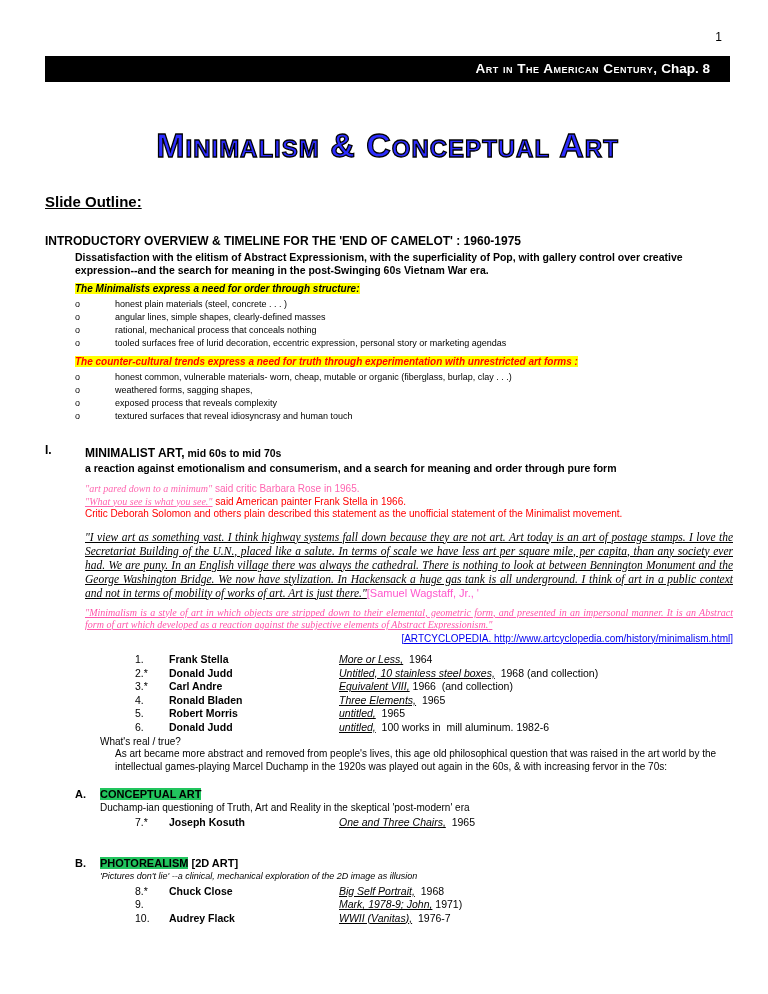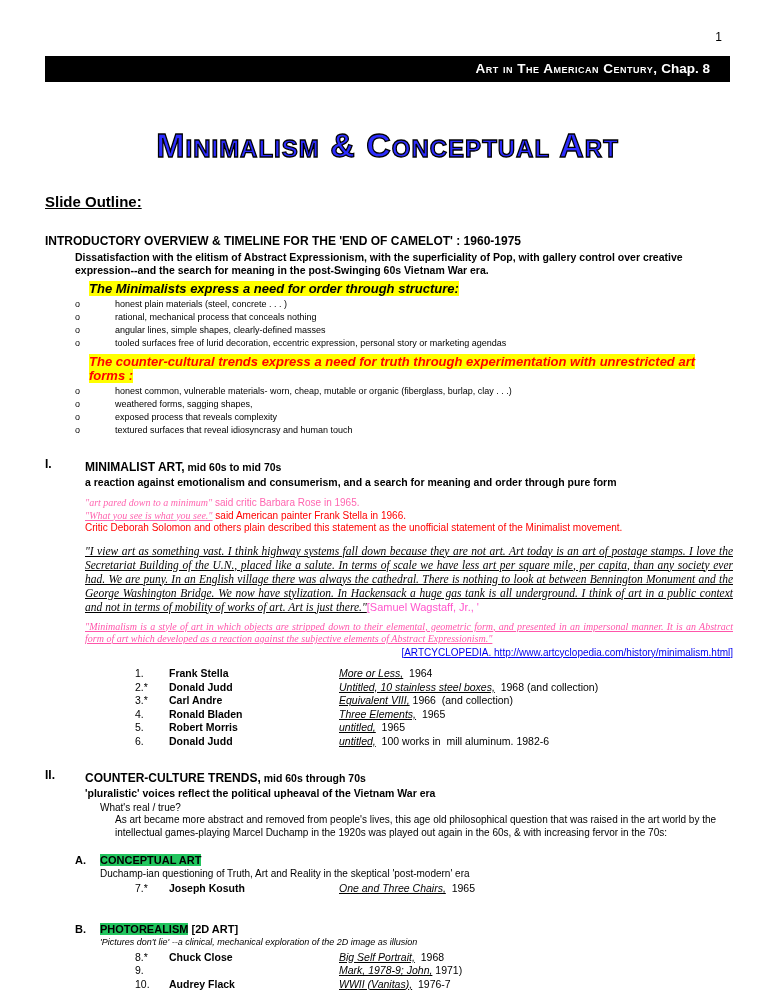--- a/index.html
+++ b/index.html
@@ -15,21 +15,21 @@
 
   .doc-title { margin-top:44px; text-align:center; font-weight:bold; font-size:34px;
                font-variant:small-caps; letter-spacing:1px; color:#2d2dff;
                -webkit-text-stroke:1.3px #000; }
 
   .outline-label { margin-top:28px; font-size:15px; font-weight:bold; text-decoration:underline; }
 
   .intro-heading { margin-top:24px; font-size:12px; font-weight:bold; }
   .intro-lede { margin-left:30px; margin-top:3px; width:650px; font-size:10.5px; font-weight:bold; line-height:13px; }
 
-  .hl-row { margin-left:44px; margin-top:5px; font-size:13px; line-height:14px; }
+  .hl-row { margin-left:30px; margin-top:5px; font-size:10px; line-height:14px; }
   .hl { background:#ffff00; font-style:italic; font-weight:bold; }
   .hl.red-text { color:#ff0000; }
 
   .bullets { margin-top:2px; margin-bottom:2px; }
   .bullet { display:flex; margin-left:30px; font-size:9px; line-height:13px; }
   .bullet .marker { width:40px; flex:none; }
   .bullet .marker::before { content:"o"; }
 
   .sec-head { display:flex; margin-top:20px; }
   .sec-num { width:40px; flex:none; font-size:12px; font-weight:bold; }
@@ -93,25 +93,25 @@
   <div class="hl-row">
     <span class="hl">The Minimalists express a need for order through structure:</span>
   </div>
   <div class="bullets">
     <div class="bullet">
         <span class="marker"></span>
         <span>honest plain materials (steel, concrete . . . )</span>
       </div>
     <div class="bullet">
         <span class="marker"></span>
+        <span>angular lines, simple shapes, clearly-defined masses</span>
+      </div>
+    <div class="bullet">
+        <span class="marker"></span>
         <span>rational, mechanical process that conceals nothing</span>
-      </div>
-    <div class="bullet">
-        <span class="marker"></span>
-        <span>angular lines, simple shapes, clearly-defined masses</span>
       </div>
     <div class="bullet">
         <span class="marker"></span>
         <span>tooled surfaces free of lurid decoration, eccentric expression, personal story or marketing agendas</span>
       </div>
   </div>
 
   <div class="hl-row">
     <span class="hl red-text">The counter-cultural trends express a need for truth through experimentation with unrestricted art forms :</span>
   </div>
@@ -187,27 +187,20 @@
         <span class="w-artist">Robert Morris</span>
         <span><span class="w-title">untitled,</span><span class="w-rest">  1965</span></span>
       </div>
     <div class="work-row">
         <span class="w-num">6.</span>
         <span class="w-artist">Donald Judd</span>
         <span><span class="w-title">untitled,</span><span class="w-rest">  100 works in  mill aluminum. 1982-6</span></span>
       </div>
   </div>
 
-  <div class="sec-head">
-    <span class="sec-num">II.</span>
-    <span>
-      <span class="sec-title">COUNTER-CULTURE TRENDS,</span><span class="sec-suffix"> mid 60s through 70s</span>
-      <div class="sec-sub">'pluralistic' voices reflect the political upheaval of the Vietnam War era</div>
-    </span>
-  </div>
   <div class="s2-question">What's real / true?</div>
   <div class="s2-para">As art became more abstract and removed from people's lives, this age old philosophical question that was raised in the art world by the intellectual games-playing Marcel Duchamp in the 1920s was played out again in the 60s, &amp; with increasing fervor in the 70s:</div>
 
   <div class="sub">
     <div class="sub-head gap-a">
       <span class="sub-letter">A.</span>
       <span><span class="sub-title">CONCEPTUAL ART</span><span></span></span>
     </div>
     <div class="sub-lead">Duchamp-ian questioning of Truth, Art and Reality in the skeptical 'post-modern' era</div>
     <div class="works">

